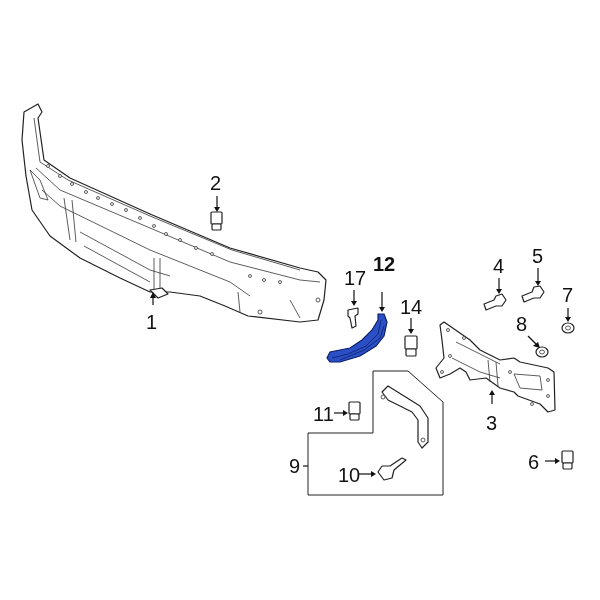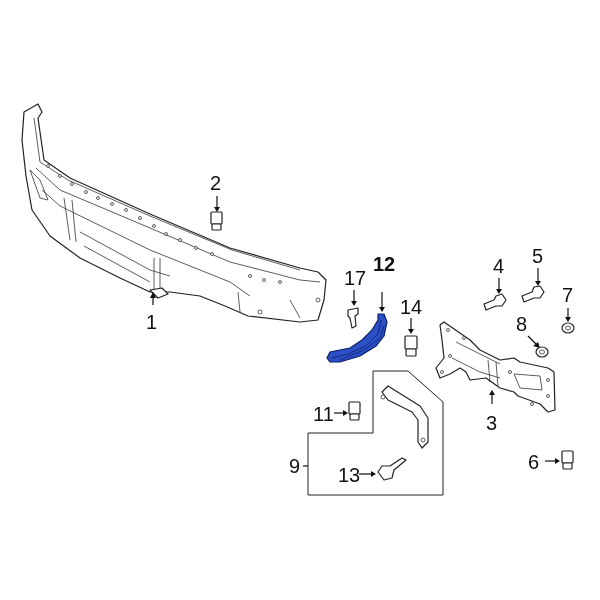--- a/index.html
+++ b/index.html
@@ -156,17 +156,17 @@
 
 <div class="callout" style="left:146px; top:312px;">1</div>
 <div class="callout" style="left:210px; top:173px;">2</div>
 <div class="callout" style="left:486px; top:413px;">3</div>
 <div class="callout" style="left:493px; top:256px;">4</div>
 <div class="callout" style="left:532px; top:246px;">5</div>
 <div class="callout" style="left:528px; top:452px;">6</div>
 <div class="callout" style="left:562px; top:285px;">7</div>
 <div class="callout" style="left:516px; top:314px;">8</div>
 <div class="callout" style="left:289px; top:456px;">9</div>
-<div class="callout" style="left:338px; top:465px;">13</div>
+<div class="callout" style="left:338px; top:465px;">10</div>
 <div class="callout" style="left:313px; top:404px;">11</div>
 <div class="callout" style="left:373px; top:254px;font-weight:bold;">12</div>
 <div class="callout" style="left:344px; top:268px;">17</div>
 <div class="callout" style="left:400px; top:297px;">14</div>
 
 </body></html>

